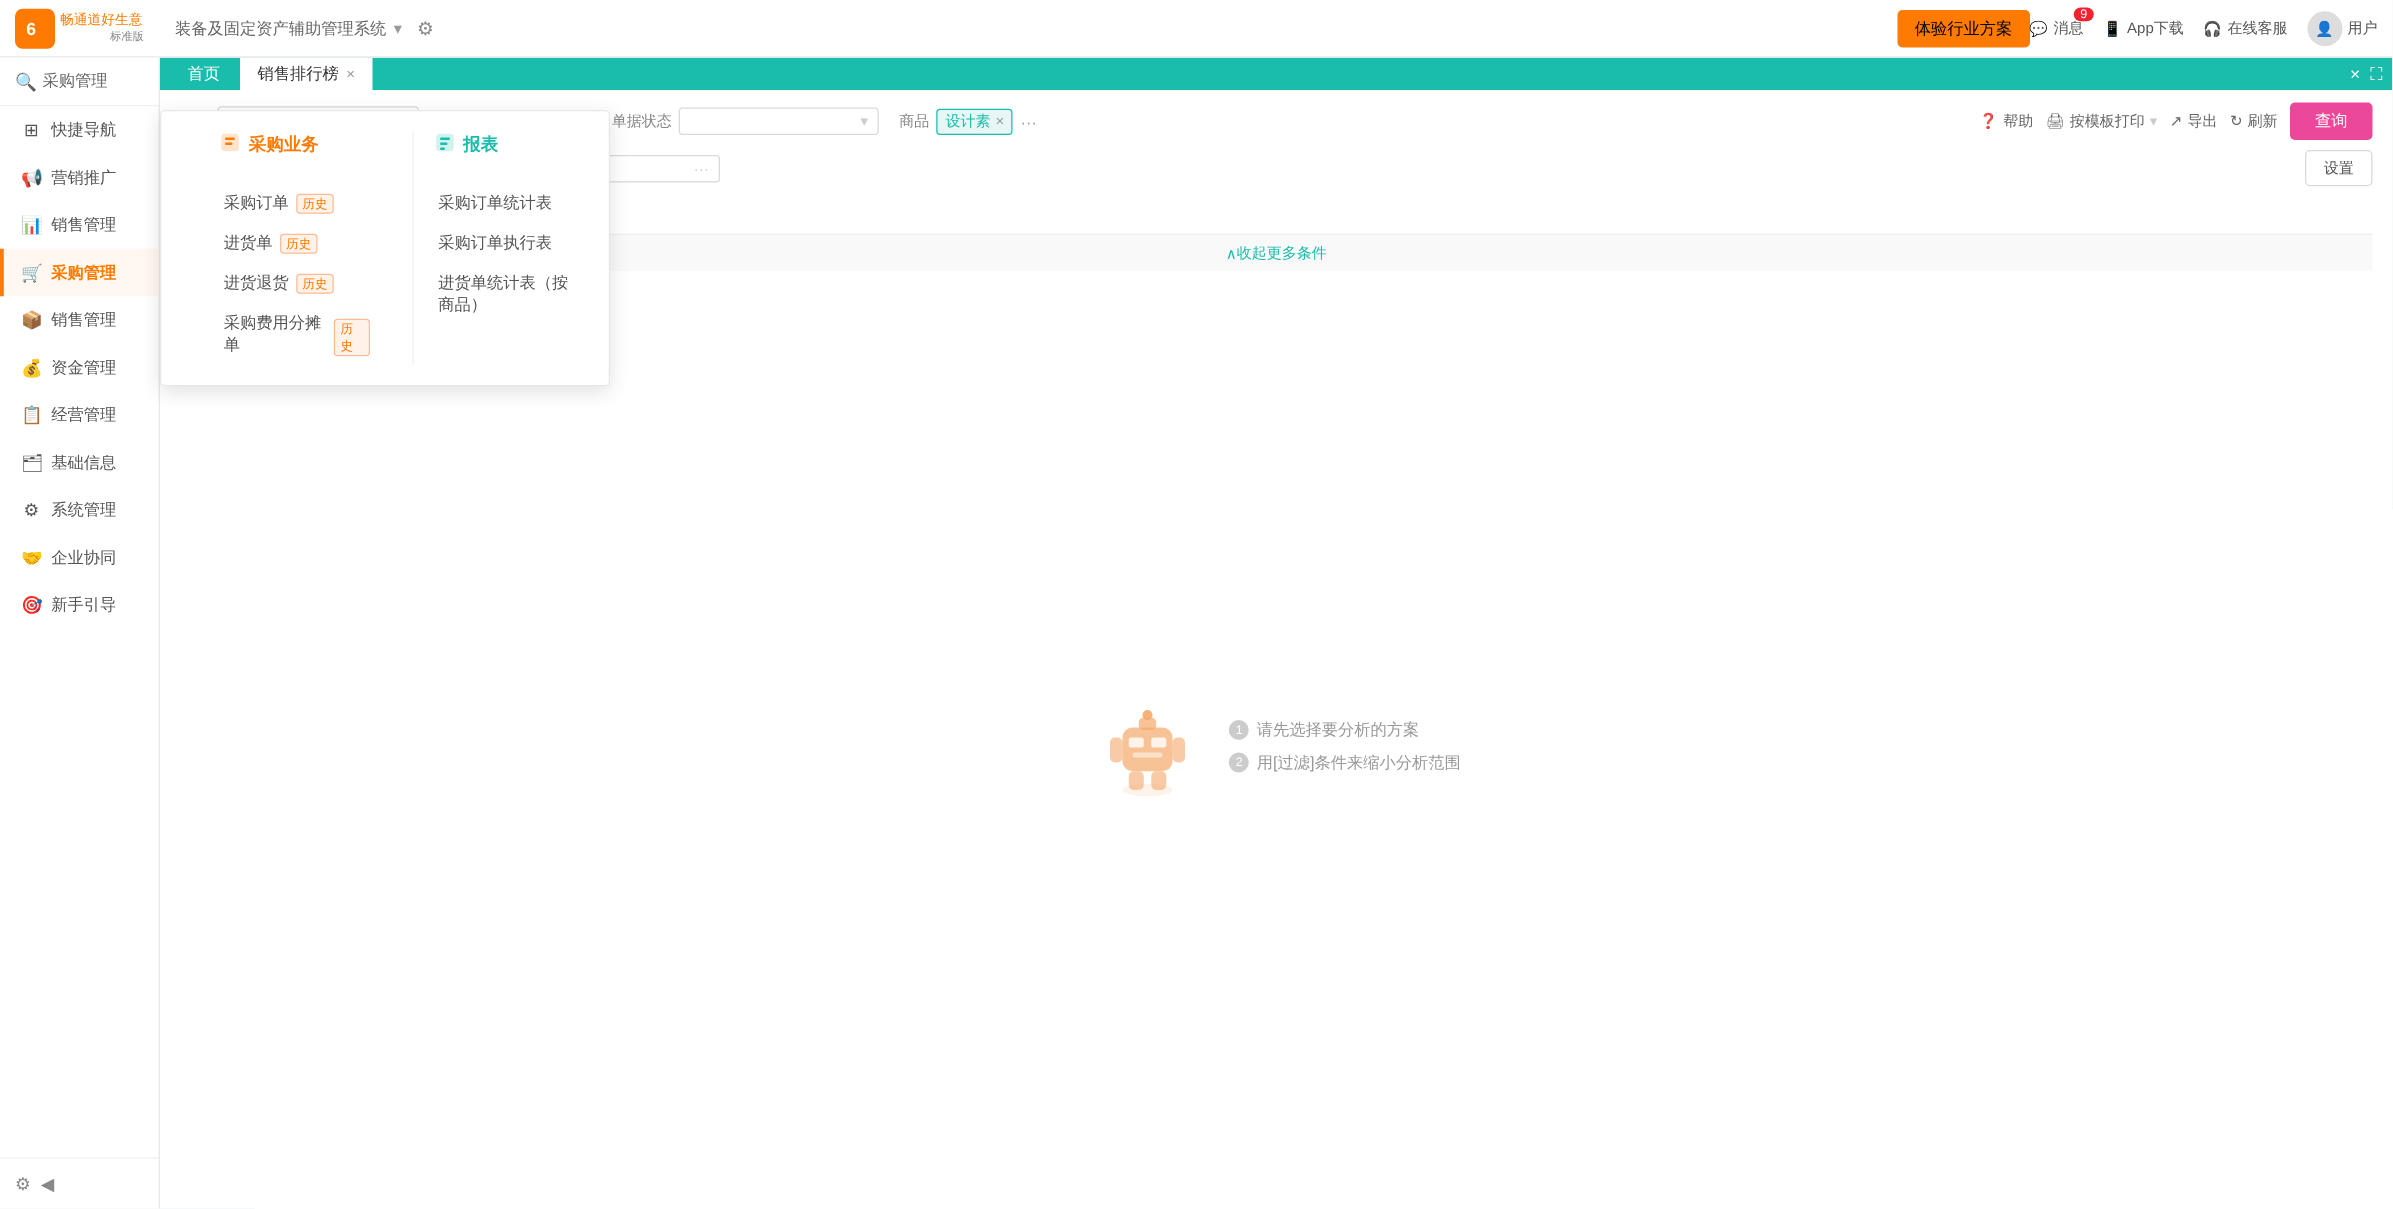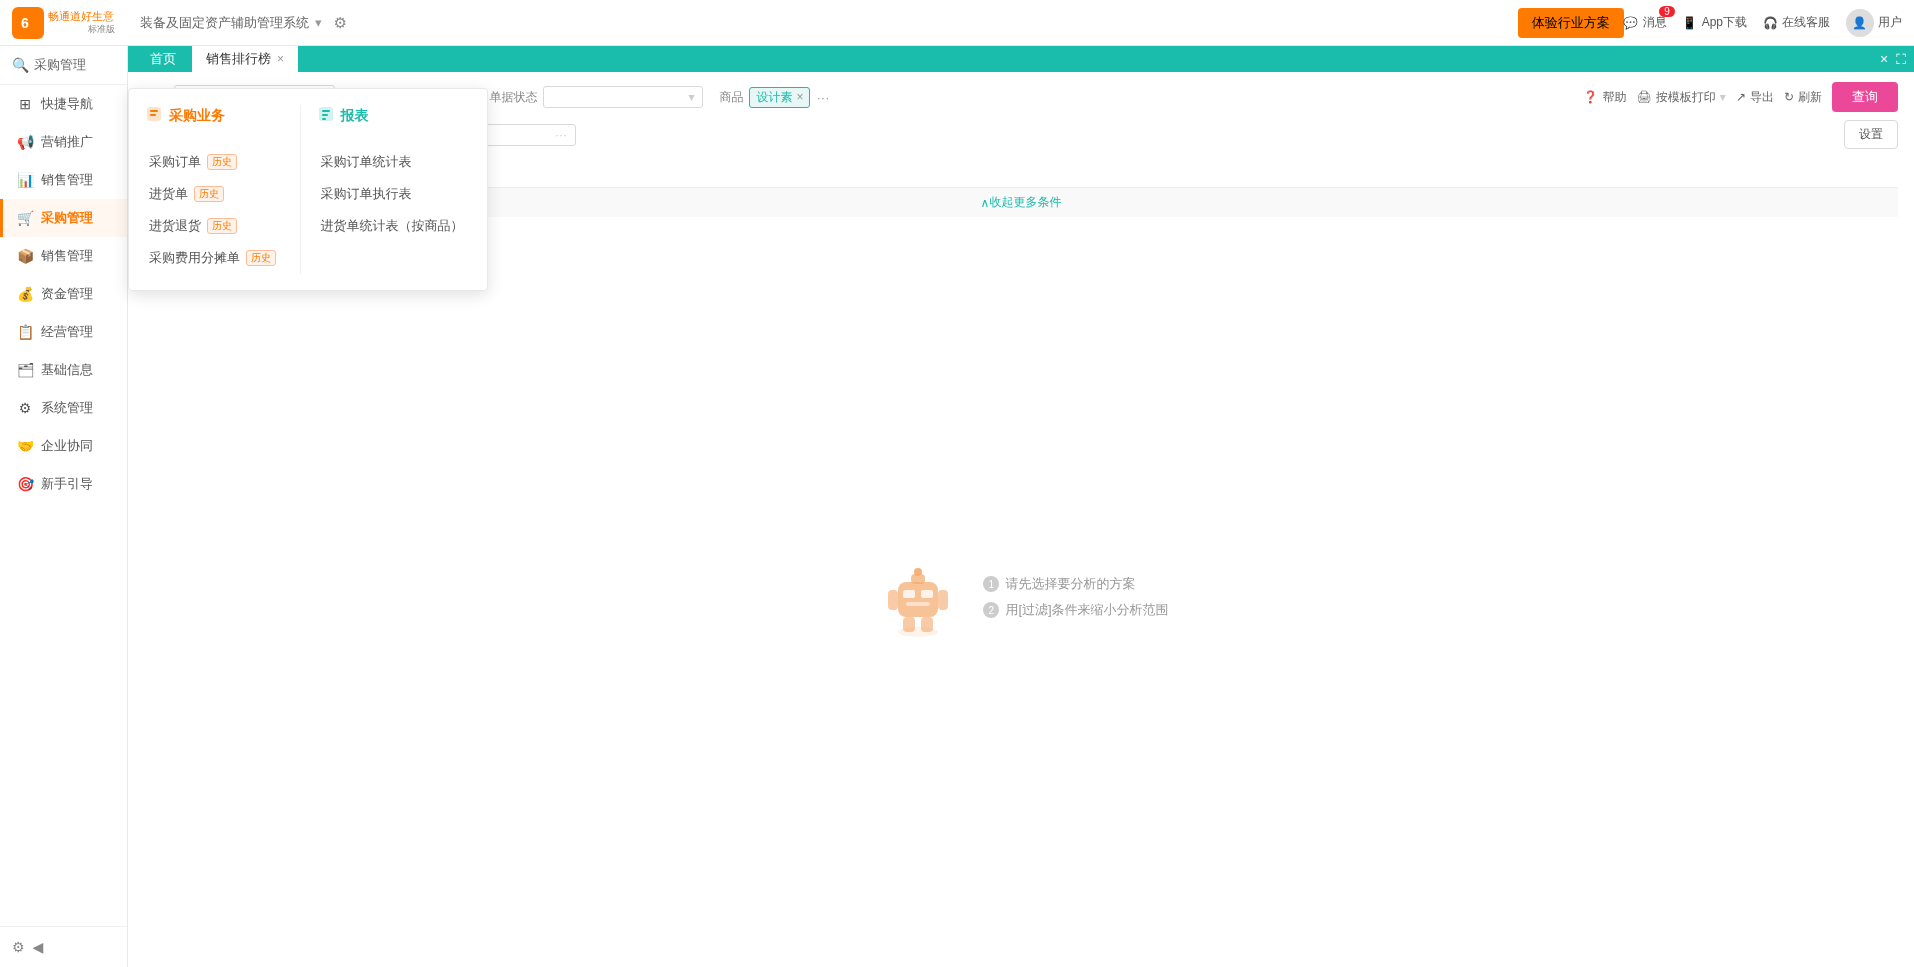--- a/index.html
+++ b/index.html
@@ -57,25 +57,25 @@
     
     .main-content { flex: 1; display: flex; flex-direction: column; align-items: center; justify-content: center; background: #fff; margin: 0; }
     .empty-state { display: flex; flex-direction: column; align-items: flex-start; gap: 8px; }
     .empty-robot { width: 90px; height: 90px; position: relative; }
     .empty-text { color: #999; font-size: 13px; display: flex; align-items: center; gap: 6px; }
     .empty-text .num { display: inline-flex; align-items: center; justify-content: center; width: 16px; height: 16px; background: #ccc; color: #fff; border-radius: 50%; font-size: 10px; }
     .empty-wrapper { display: flex; align-items: center; gap: 20px; }
 
     
     .dropdown-menu { position: absolute; top: 88px; left: 128px; background: #fff; border: 1px solid #e8e8e8; border-radius: 4px; box-shadow: 0 4px 16px rgba(0,0,0,0.12); z-index: 100; width: 360px; padding: 16px; display: flex; gap: 0; }
-    .menu-section { flex: 1; }
+    .menu-section { flex: 1; margin-left: 30px; }
     .menu-section-title { display: flex; align-items: center; gap: 6px; color: #ff7a00; font-size: 14px; font-weight: bold; margin-bottom: 12px; padding-bottom: 8px; }
     .menu-section-title.report { color: #1abcac; }
     .menu-section + .menu-section { border-left: 1px solid #f0f0f0; padding-left: 16px; }
-    .menu-item { display: flex; align-items: center; gap: 6px; padding: 7px 4px; cursor: pointer; color: #555; font-size: 13px; }
+    .menu-item { display: flex; align-items: flex-end; gap: 6px; padding: 7px 4px; cursor: pointer; color: #555; font-size: 13px; }
     .history-badge { background: #fff2e8; color: #ff7a00; border: 1px solid #ffbb96; border-radius: 3px; font-size: 10px; padding: 0 4px; }
 
     
     .filter-area { background: #fff; padding: 10px 16px; flex-shrink: 0; }
     .filter-row-line { display: flex; align-items: center; gap: 16px; margin-bottom: 8px; flex-wrap: wrap; }
     .filter-group { display: flex; align-items: center; gap: 6px; }
     .filter-group-label { color: #888; font-size: 12px; white-space: nowrap; }
     .filter-date-range { display: flex; align-items: center; gap: 4px; font-size: 12px; color: #333; border: 1px solid #d9d9d9; border-radius: 3px; padding: 3px 8px; background: #fff; }
     .filter-link { color: #1abcac; font-size: 12px; cursor: pointer; }
   </style>

